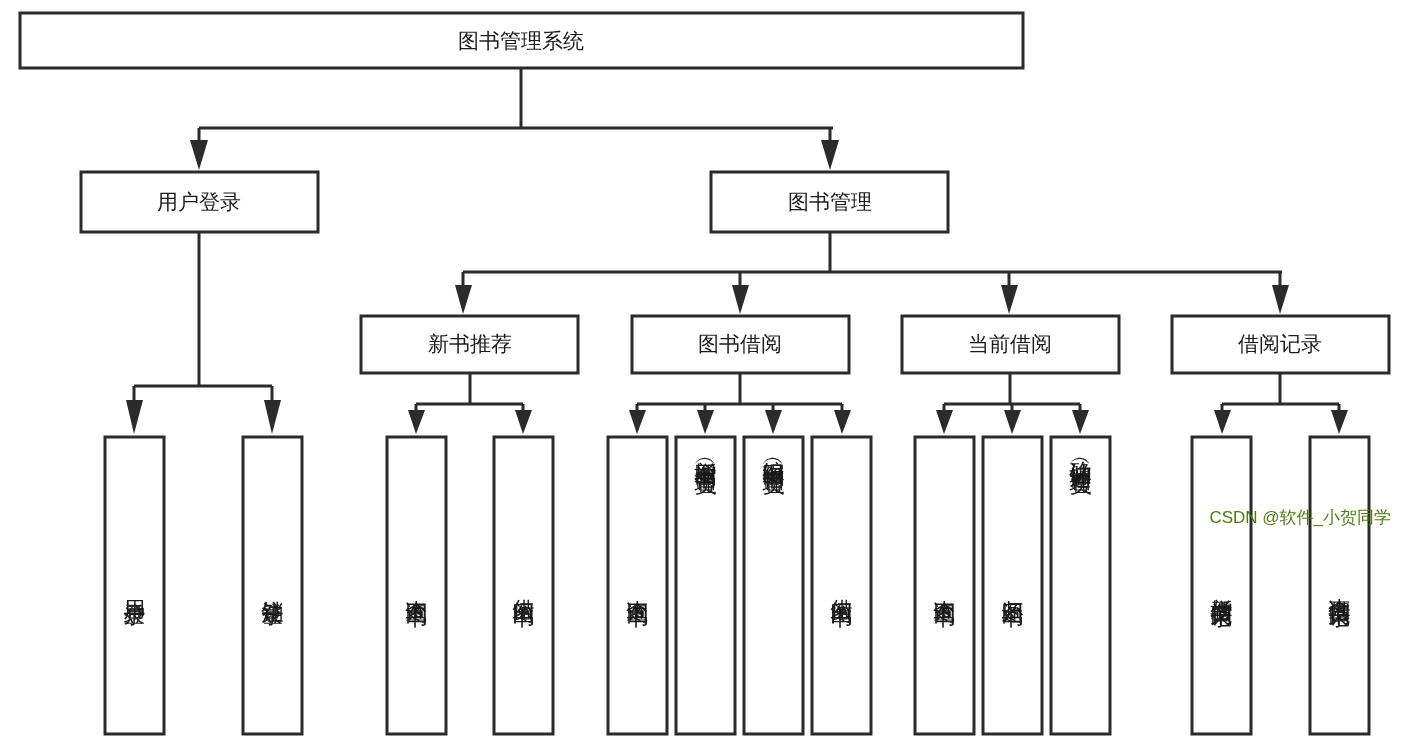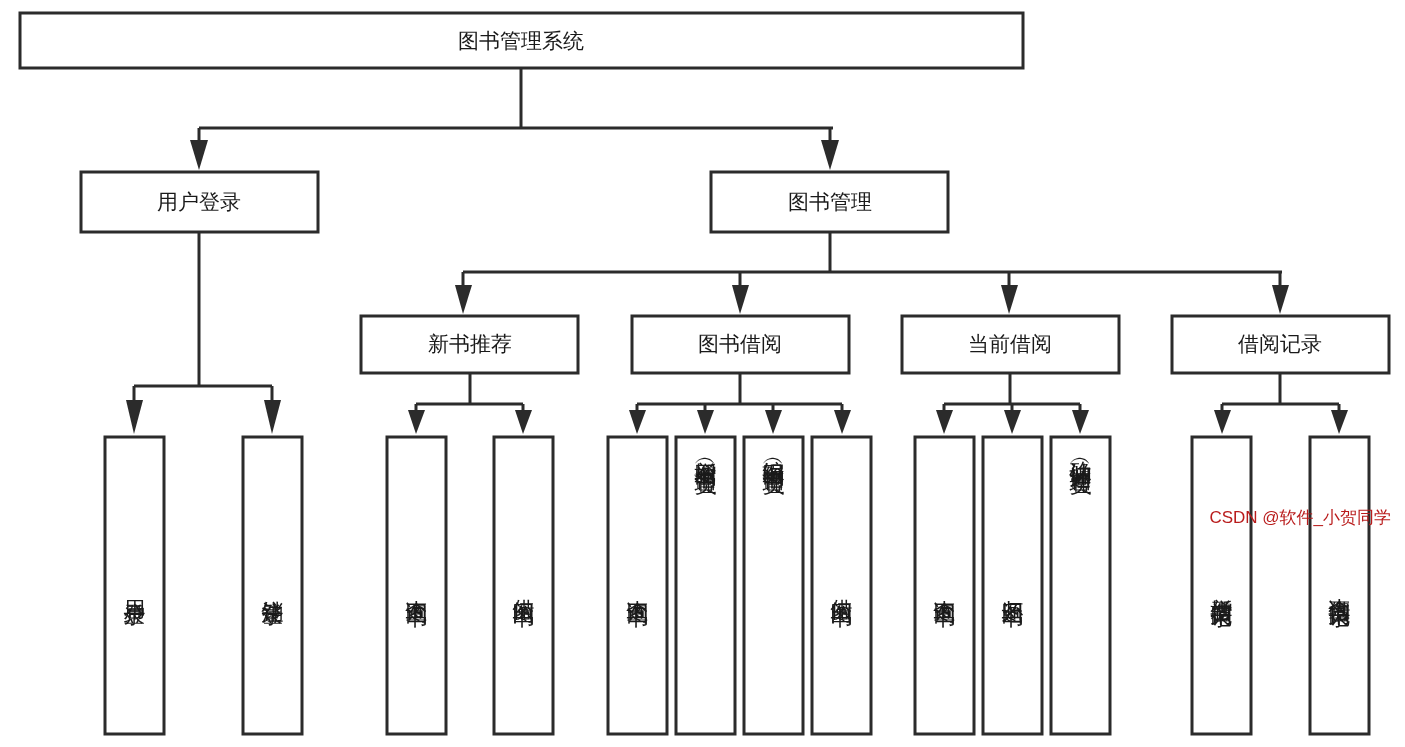--- a/index.html
+++ b/index.html
@@ -67,21 +67,21 @@
     color: #1a1a1a;
     letter-spacing: 2px;
     white-space: nowrap;
   }
   .watermark {
     position: absolute;
     right: 14px;
     bottom: 6px;
     font-family: "Liberation Sans", sans-serif;
     font-size: 17px;
-    color: #b91c1c;
+    color: #4d7c0f;
     white-space: nowrap;
     user-select: none;
   }
 </style>
 </head>
 <body>
 
 <div id="diagram-root">
 
   <svg class="flow" viewBox="0 0 1405 747" xmlns="http://www.w3.org/2000/svg">

